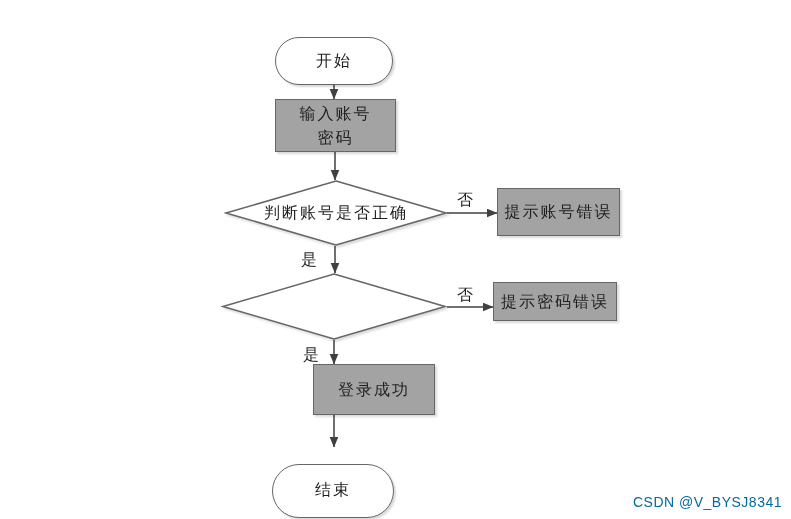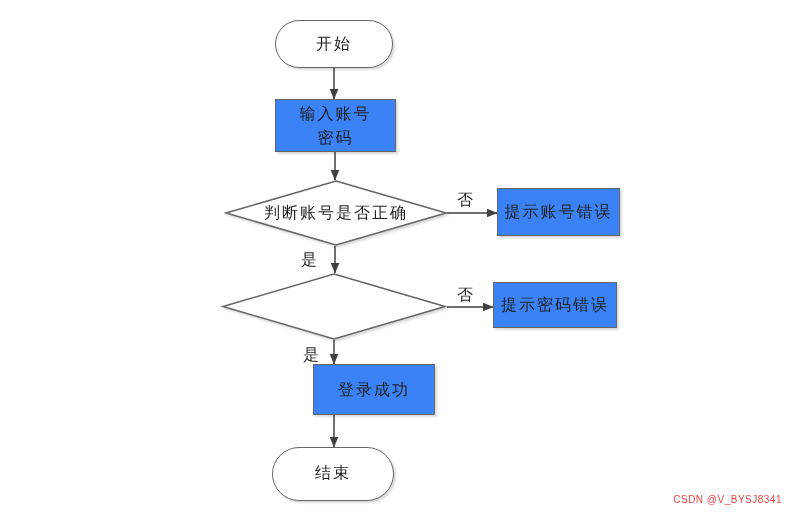--- a/index.html
+++ b/index.html
@@ -24,29 +24,30 @@
     display: flex;
     align-items: center;
     justify-content: center;
     box-sizing: border-box;
     font-size: 16px;
     letter-spacing: 2px;
     text-align: center;
     z-index: 2;
   }
   .process {
-    background: #3b82f6;
+    background: #a3a3a3;
     border: 1.5px solid #666666;
     box-shadow: 2px 2px 2px rgba(0,0,0,0.15);
   }
   .terminator {
     background: #ffffff;
     border: 1.5px solid #666666;
     border-radius: 27px;
     box-shadow: 2px 2px 2px rgba(0,0,0,0.15);
+    margin-top: 17px;
   }
   .decision { background: transparent; border: none; }
   .decision svg {
     position: absolute;
     left: 0; top: 0;
     width: 100%; height: 100%;
     filter: drop-shadow(2px 2px 1px rgba(0,0,0,0.15));
   }
   .node-label {
     position: relative;
@@ -58,23 +59,23 @@
     position: absolute;
     z-index: 3;
     font-size: 16px;
     letter-spacing: 0;
     color: #1f1f1f;
   }
   .watermark {
     position: absolute;
     right: 9px;
     top: 494px;
-    font-size: 10px;
+    font-size: 14px;
     letter-spacing: 0.5px;
-    color: #ef4444;
+    color: #0369a1;
     z-index: 3;
     margin-left: 11px;
   }
 </style>
 </head>
 <body>
 
 <div class="canvas">
 
   <svg class="edges-svg" viewBox="0 0 791 519" xmlns="http://www.w3.org/2000/svg">
@@ -113,21 +114,21 @@
   <div class="node process" style="left:497px; top:188px; width:123px; height:48px;">
     <span class="node-label">提示账号错误</span>
   </div>
 
   <div class="node decision" style="left:221px; top:273px; width:226px; height:67px;">
     <svg viewBox="0 0 226 67" xmlns="http://www.w3.org/2000/svg">
       <polygon points="113,1 224,33.5 113,66 2,33.5" fill="#ffffff" stroke="#666666" stroke-width="1.5"></polygon>
     </svg>
   </div>
 
-  <div class="node process" style="left:493px; top:282px; width:124px; height:46px;">
+  <div class="node process" style="left:493px; top:282px; width:124px; height:39px;">
     <span class="node-label">提示密码错误</span>
   </div>
 
   <div class="node process" style="left:273px; top:364px; width:122px; height:51px;margin-left:40px;">
     <span class="node-label">登录成功</span>
   </div>
 
   <div class="node terminator" style="left:272px; top:447px; width:122px; height:54px; border-radius:27px;font-family:Liberation Mono, monospace;">
     <span class="node-label">结束</span>
   </div>

